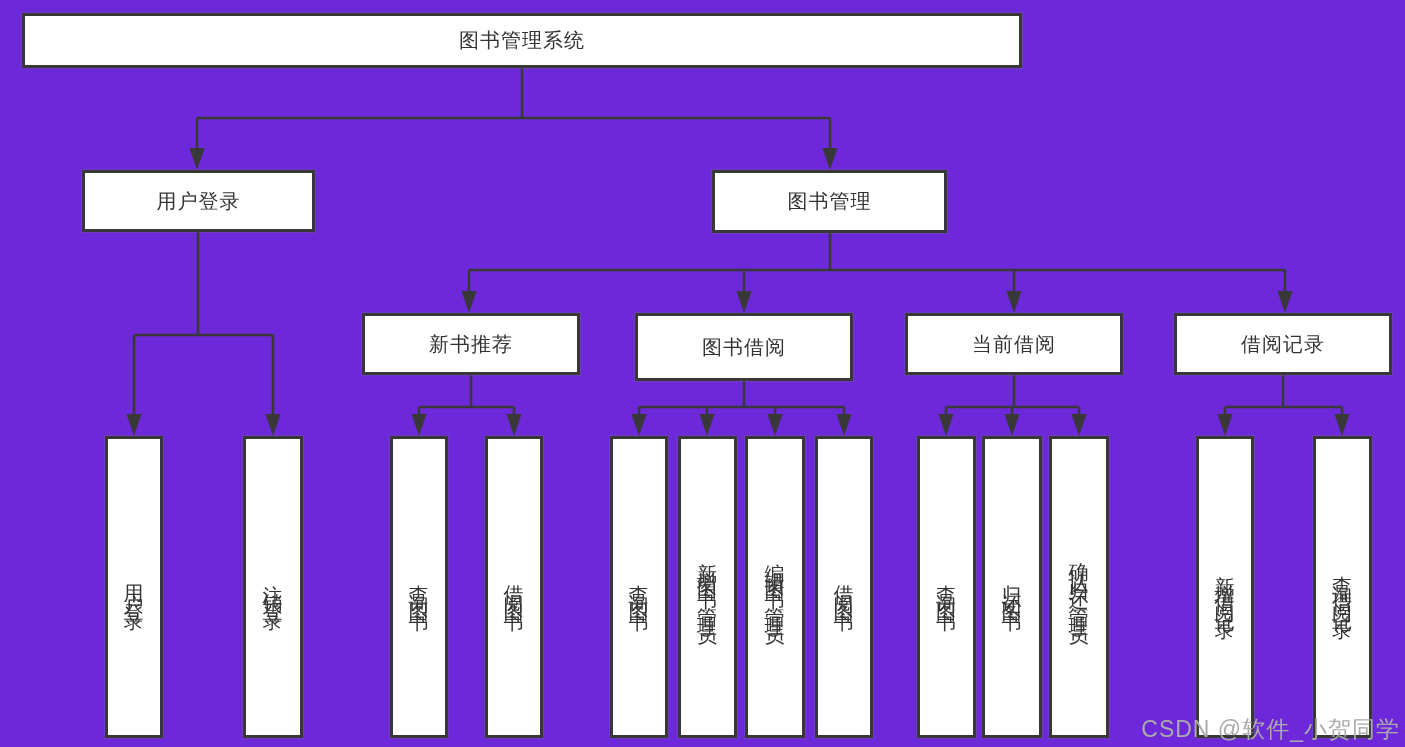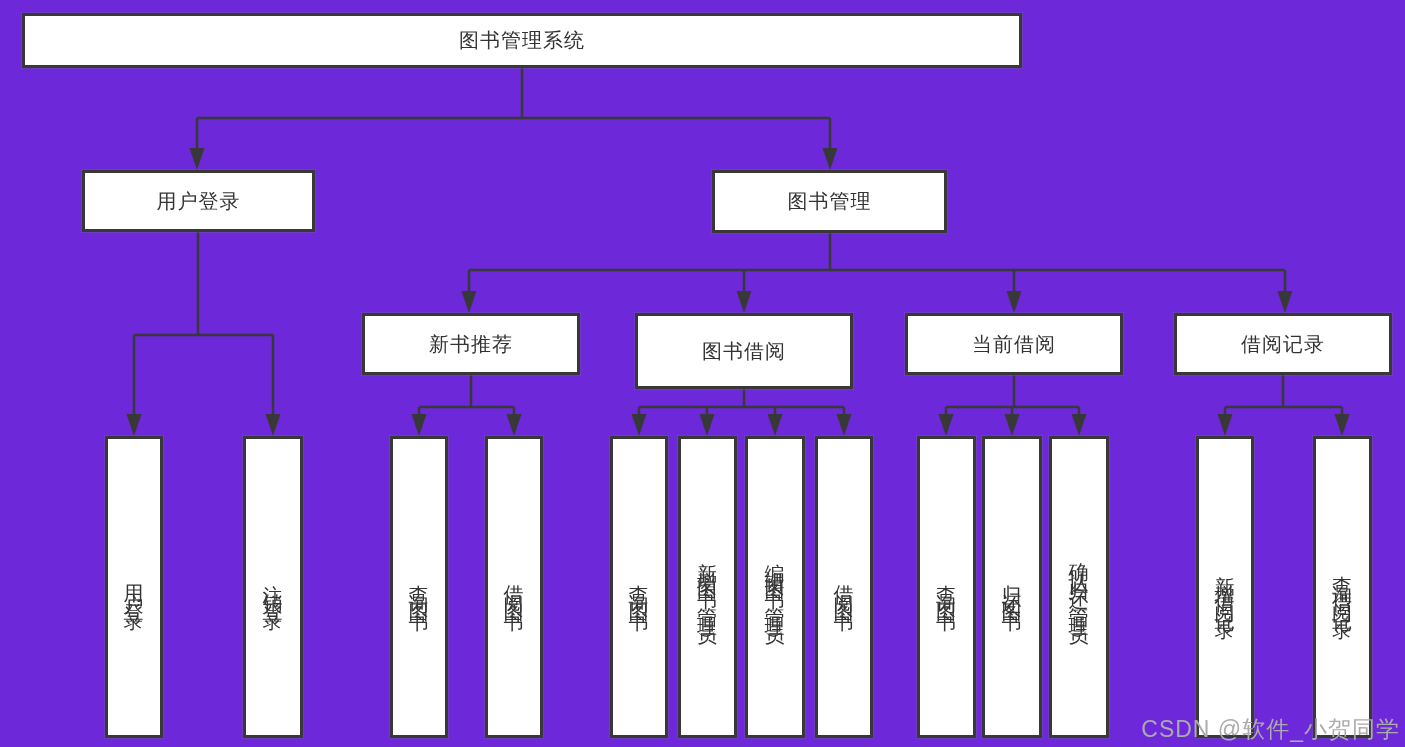--- a/index.html
+++ b/index.html
@@ -103,21 +103,21 @@
       <polygon points="1334.5,414 1349.5,414 1342,436"></polygon>
     </g>
   </svg>
 
   <div class="node" style="left:22px; top:13px; width:1000px; height:55px">图书管理系统</div>
 
   <div class="node" style="left:82px; top:170px; width:233px; height:62px">用户登录</div>
   <div class="node" style="left:712px; top:170px; width:235px; height:63px">图书管理</div>
 
   <div class="node" style="left:362px; top:313px; width:218px; height:62px">新书推荐</div>
-  <div class="node" style="left:635px; top:313px; width:218px; height:76px">图书借阅</div>
+  <div class="node" style="left:635px; top:313px; width:218px; height:68px">图书借阅</div>
   <div class="node" style="left:1174px; top:313px; width:218px; height:62px">借阅记录</div>
   <div class="node" style="left:905px; top:313px; width:218px; height:62px">当前借阅</div>
 
   <div class="leaf" style="left:105px; width:58px">
     <span class="vtext">用户登录</span>
   </div>
   <div class="leaf" style="left:243px; width:60px">
     <span class="vtext">注销登录</span>
   </div>
 

